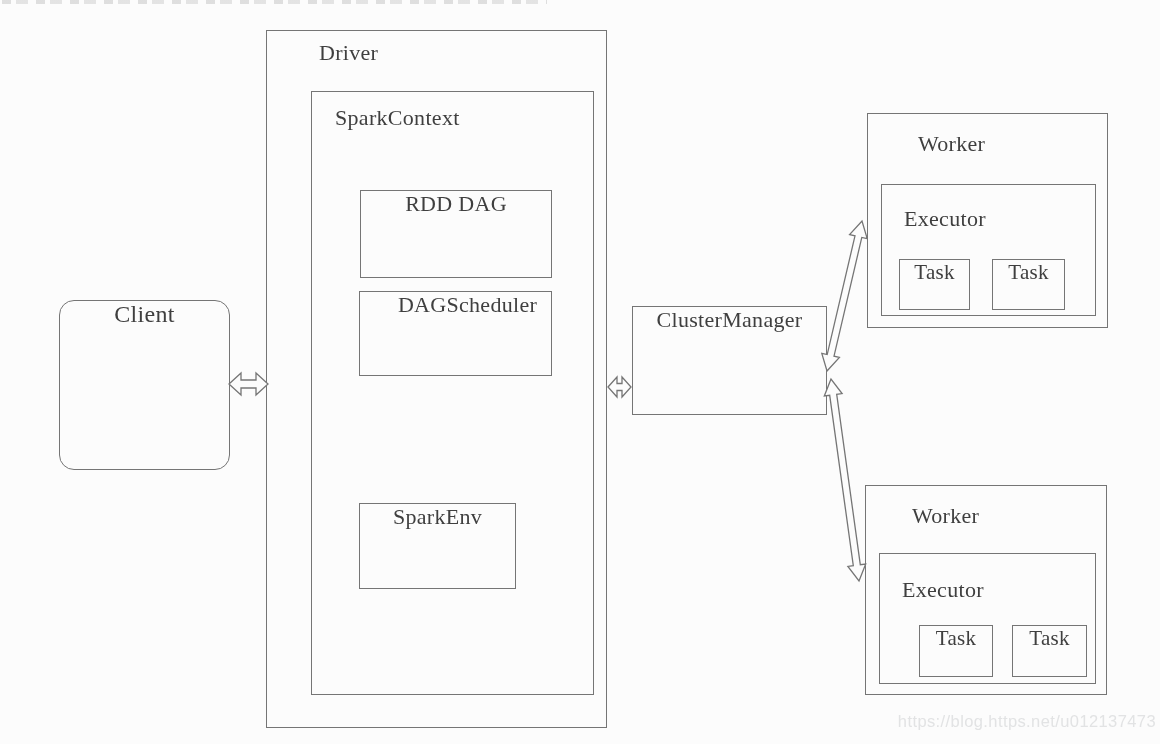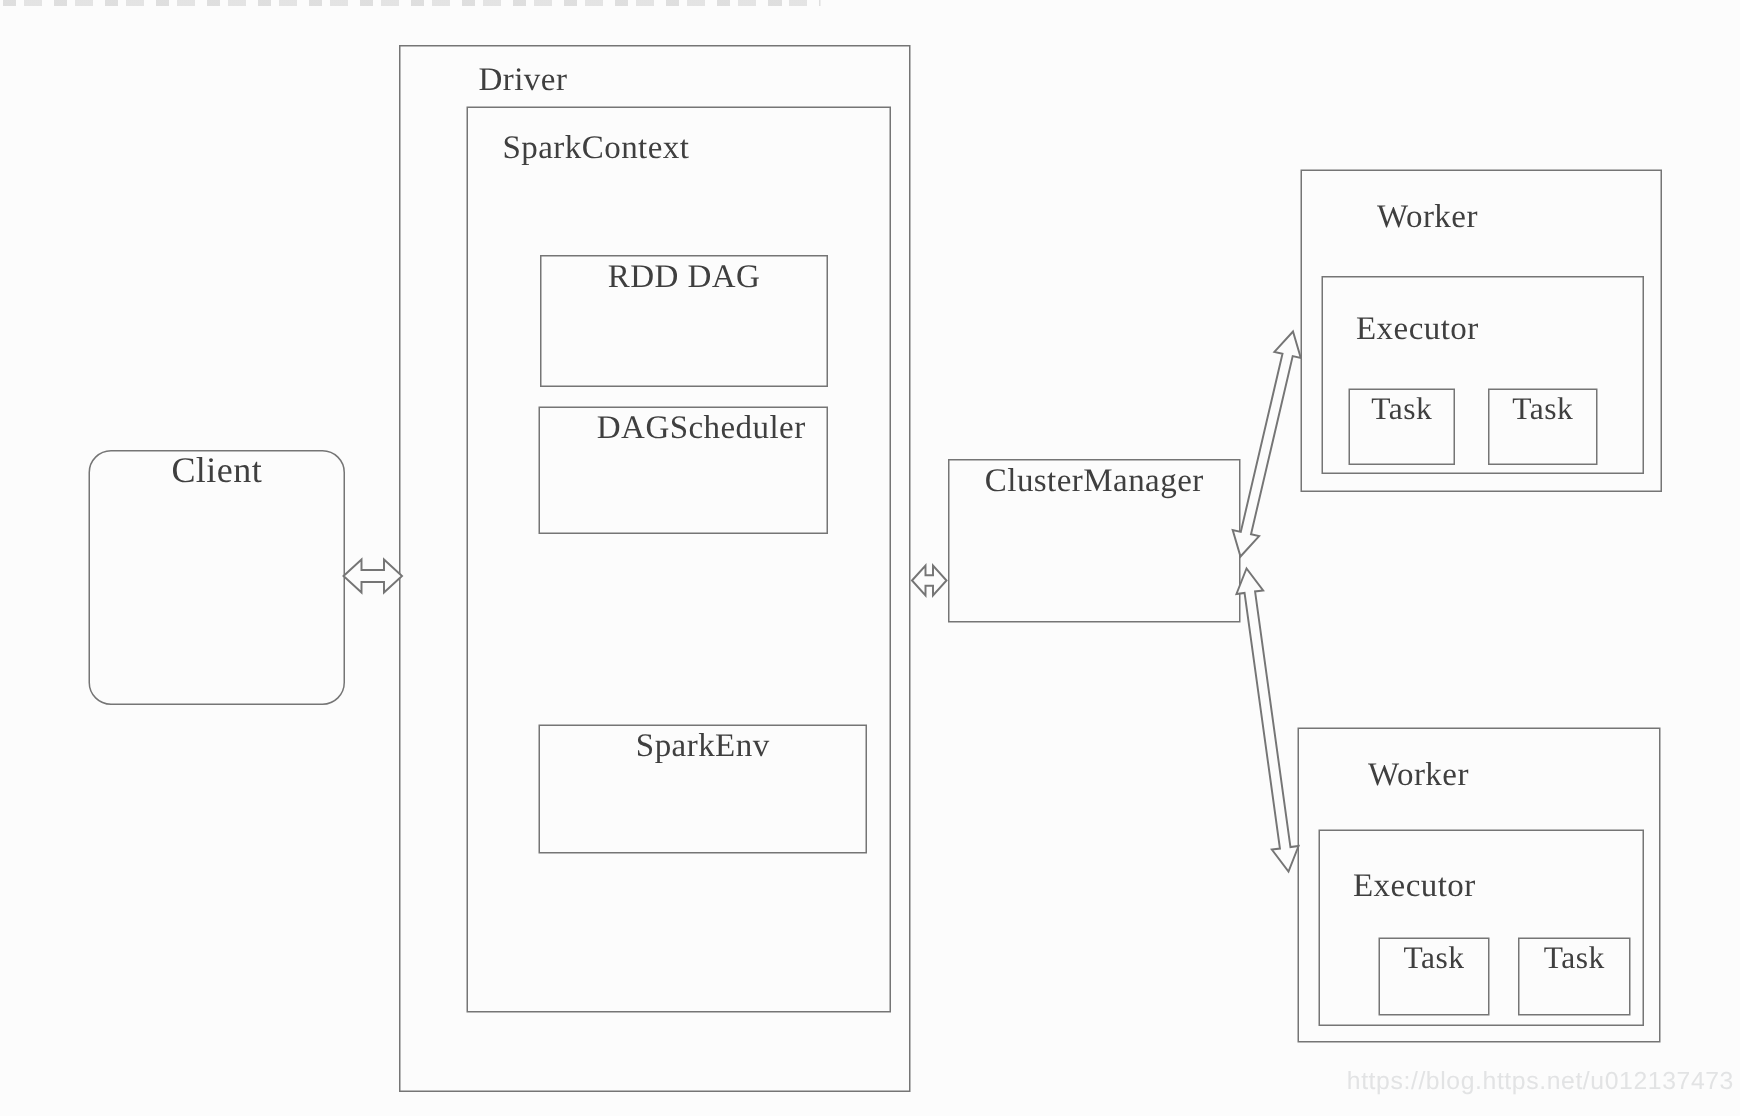--- a/index.html
+++ b/index.html
@@ -28,27 +28,27 @@
   .lbl { font-size: 22px; letter-spacing: 0.3px; white-space: nowrap; }
   .lbl.abs { position: absolute; }
 
   
   [data-name="client-box"]         { left: 59px;  top: 300px; width: 171px; height: 170px; border-radius: 15px; }
   [data-name="client-box"] .lbl    { font-size: 24px; }
 
   [data-name="driver-box"]         { left: 266px; top: 30px;  width: 341px; height: 698px; }
   [data-name="driver-label"]       { left: 52px;  top: 9px; }
 
-  [data-name="sparkcontext-box"]   { left: 44px;  top: 40px;  width: 283px; height: 604px; }
+  [data-name="sparkcontext-box"]   { left: 44px;  top: 60px;  width: 283px; height: 604px; }
   [data-name="sparkcontext-label"] { left: 23px;  top: 13px; }
 
   [data-name="rdd-dag-box"]        { left: 48px;  top: 98px;  width: 192px; height: 88px; }
   [data-name="dagscheduler-box"]   { left: 47px;  top: 199px; width: 193px; height: 85px; padding-left: 24px; }
   [data-name="taskscheduler-box"]  { left: 47px;  top: 310px; width: 193px; height: 86px; }
-  [data-name="sparkenv-box"]       { left: 47px;  top: 411px; width: 219px; height: 86px; }
+  [data-name="sparkenv-box"]       { left: 47px;  top: 411px; width: 157px; height: 86px; }
 
   [data-name="clustermanager-box"] { left: 632px; top: 306px; width: 195px; height: 109px; }
 
   [data-name="worker1-box"]        { left: 867px; top: 113px; width: 241px; height: 215px; }
   [data-name="worker1-label"]      { left: 50px;  top: 17px; }
   [data-name="worker1-executor-box"] { left: 13px; top: 70px; width: 215px; height: 132px; }
   [data-name="worker1-executor-label"] { left: 22px; top: 21px; }
   [data-name="worker1-task1-box"]  { left: 17px;  top: 74px;  width: 71px;  height: 51px; }
   [data-name="worker1-task2-box"]  { left: 110px; top: 74px;  width: 73px;  height: 51px; }
 

